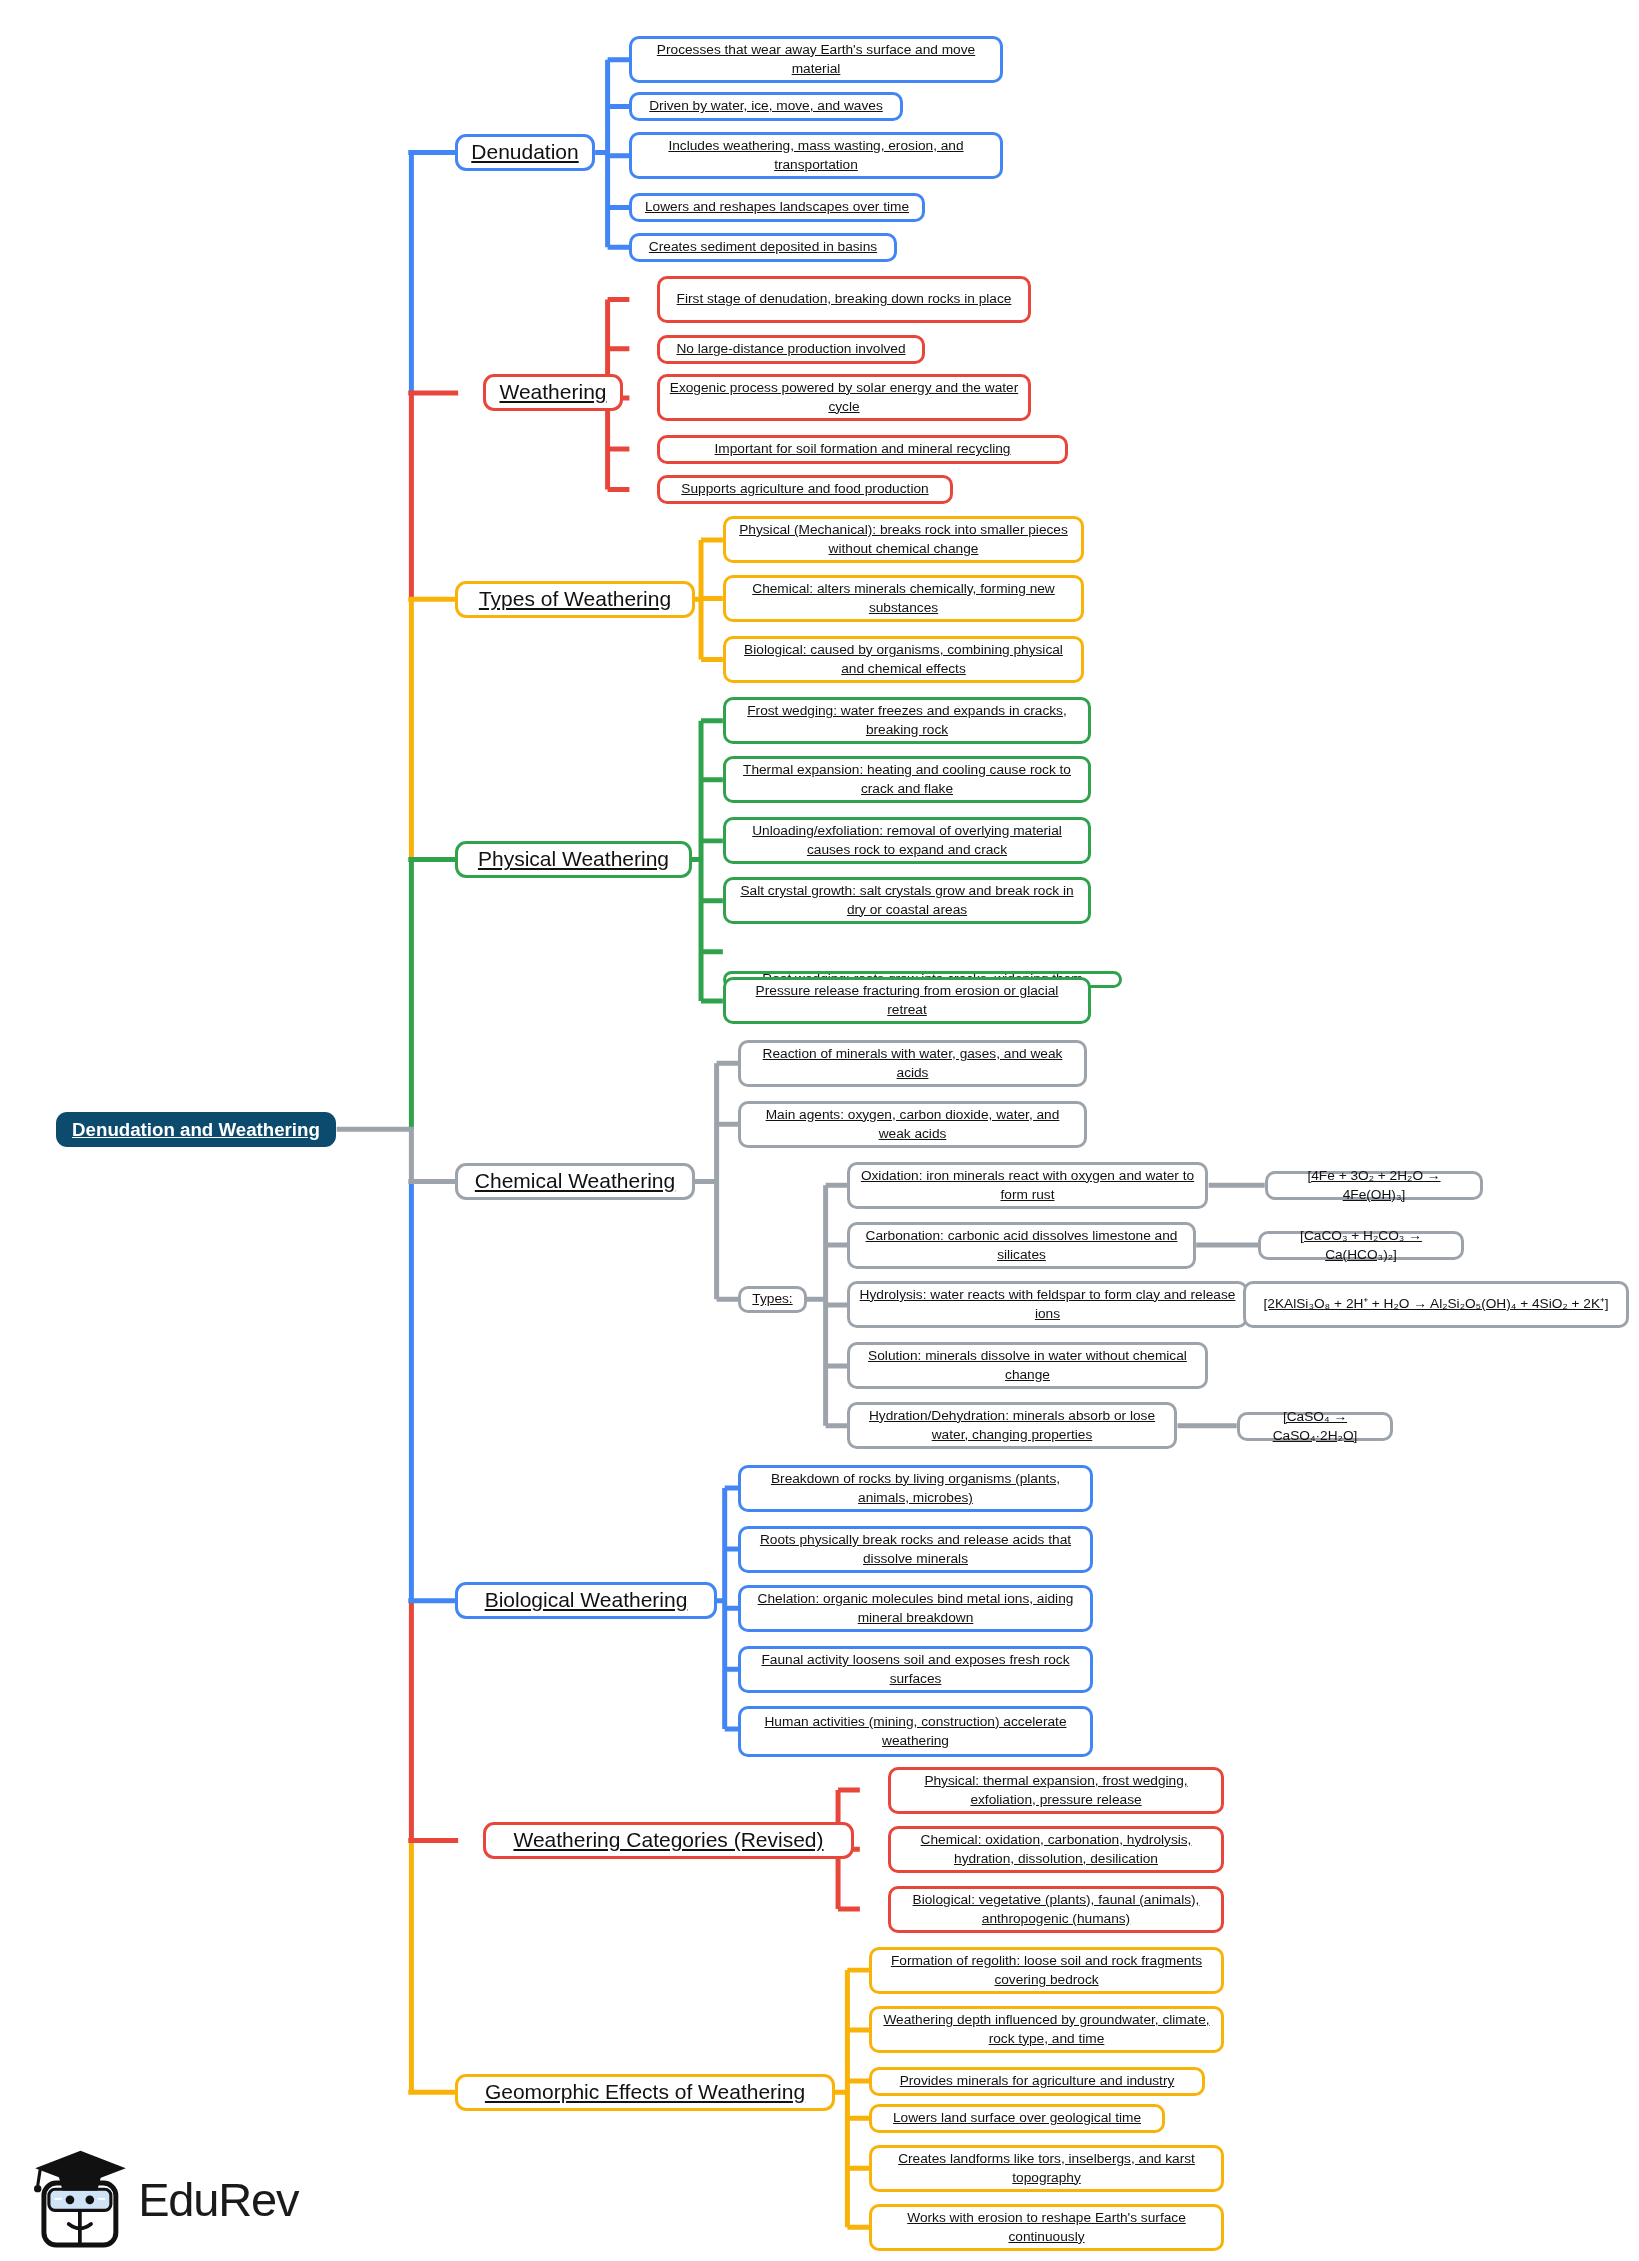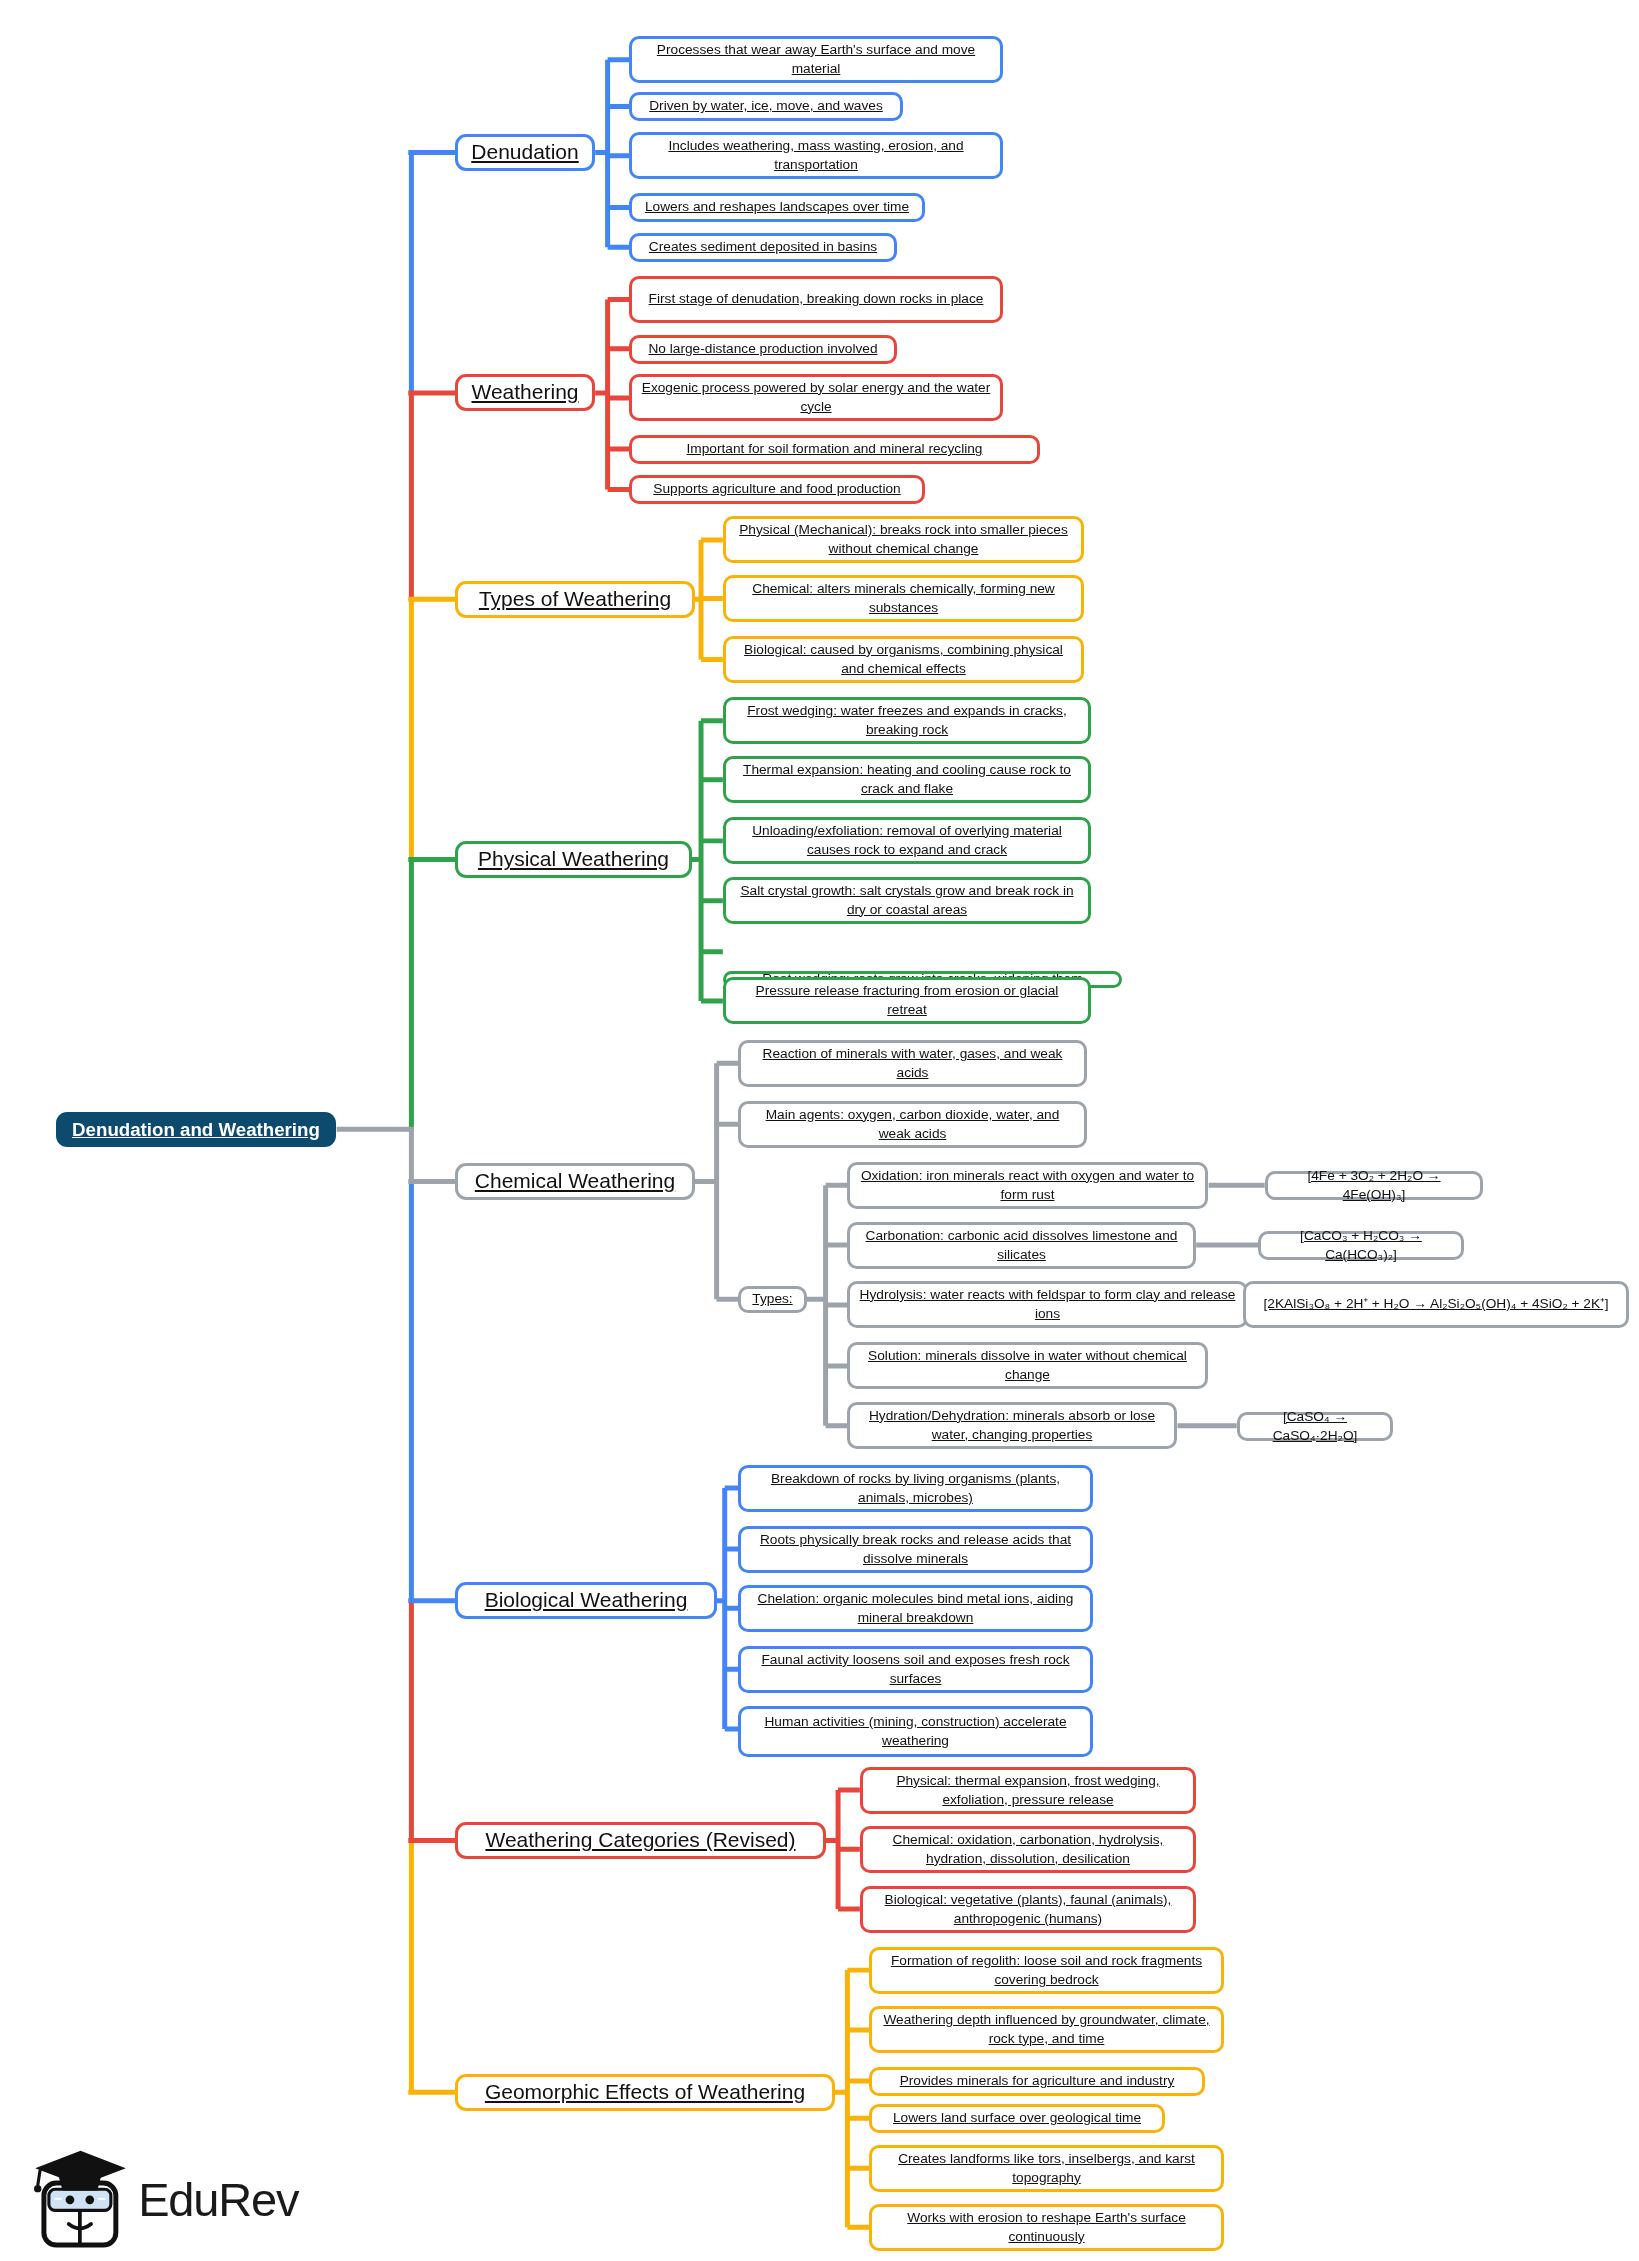--- a/index.html
+++ b/index.html
@@ -6,21 +6,21 @@
   #canvas{position:relative;width:1640px;height:2261px;background:#ffffff;
           font-family:"Liberation Sans",sans-serif;color:#111;overflow:hidden;}
   #wires{position:absolute;left:0;top:0;width:1640px;height:2261px;}
   .node{position:absolute;background:#fff;border:3.1px solid #888;border-radius:10px;
         display:flex;align-items:center;justify-content:center;text-align:center;
         font-size:13.7px;line-height:1.36;padding:1.2px 8.7px;box-sizing:border-box;text-decoration:underline;}
   .branch{font-size:21px;line-height:1.15;border-width:3.7px;border-radius:11.2px;padding:1.2px 7.5px;white-space:nowrap;}
   .root-node{background:#0c4a6e;color:#fff;border:none;border-radius:11.2px;
              font-weight:bold;font-size:18.7px;white-space:nowrap;}
   .b-blue{border-color:#4285F4;}
-  .b-red{border-color:#E8463A;}
+  .b-red{border-color:#E8463A;margin-left:28px;}
   .b-yellow{border-color:#F9B208;}
   .b-green{border-color:#31A24C;}
   .b-gray{border-color:#9CA3AB;}
   .st-blue{stroke:#4285F4;}
   .st-red{stroke:#E8463A;}
   .st-yellow{stroke:#F9B208;}
   .st-green{stroke:#31A24C;}
   .st-gray{stroke:#9CA3AB;}
   #wires path{fill:none;stroke-width:8;}
   #logo{position:absolute;left:34px;top:2148px;display:flex;align-items:center;gap:11.2px;}

